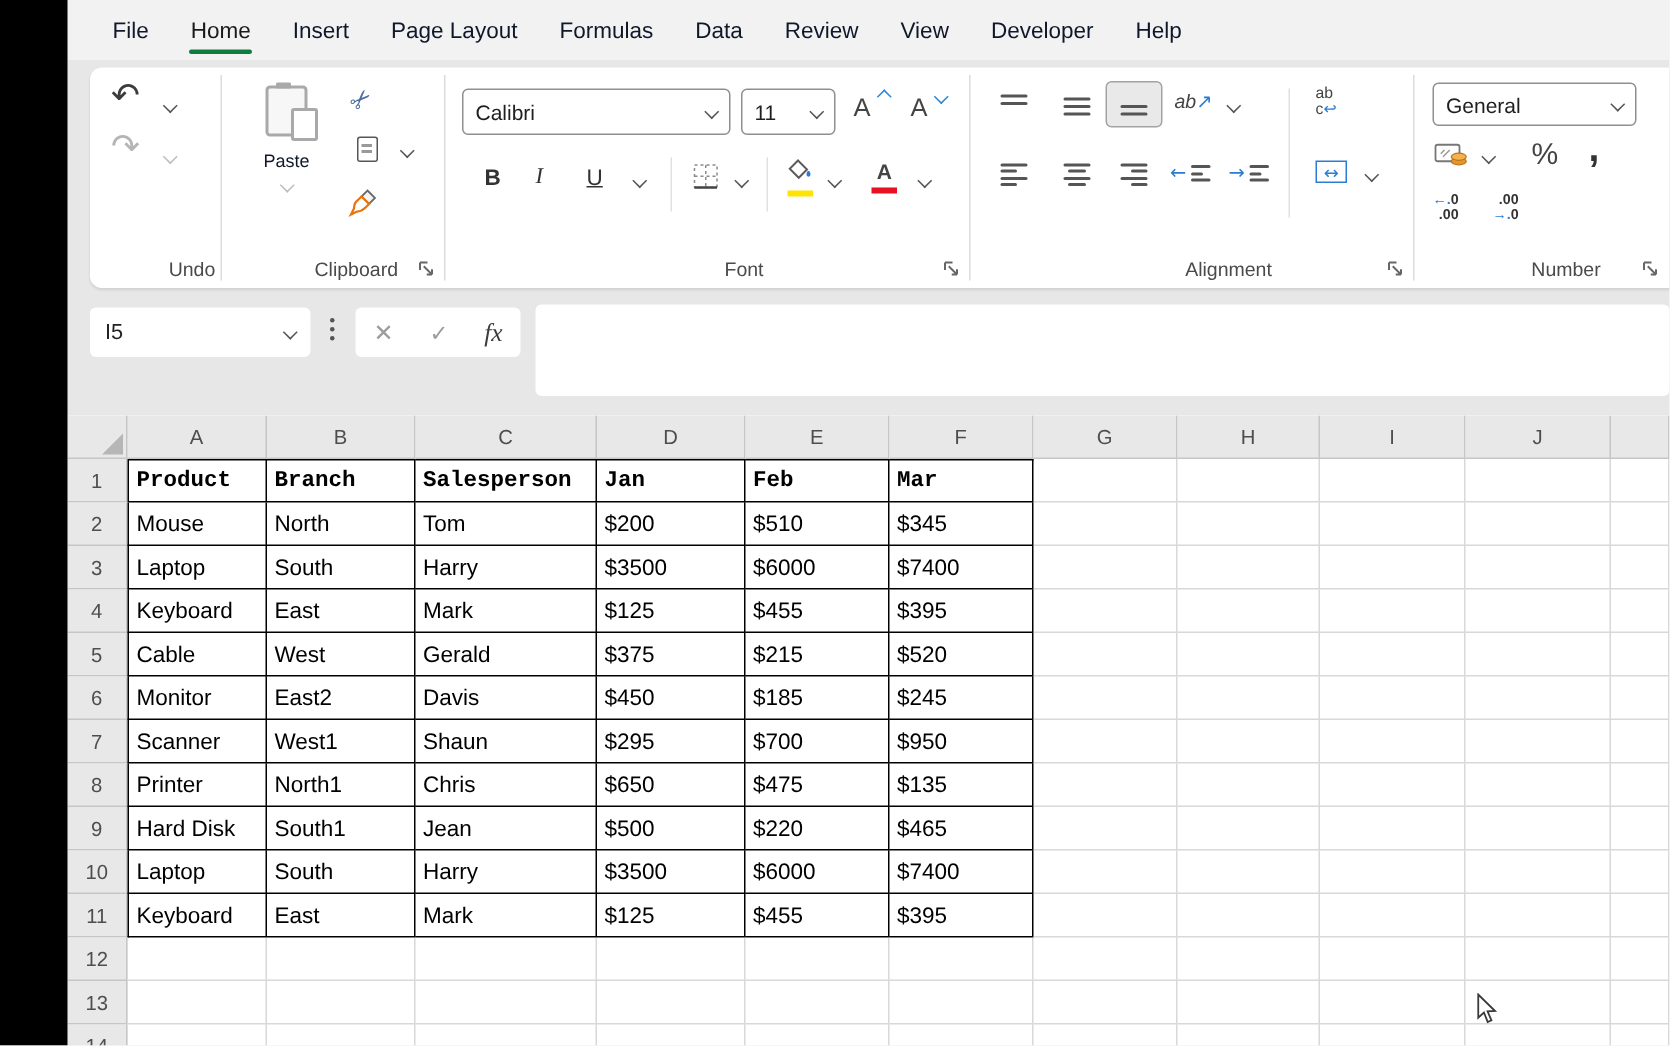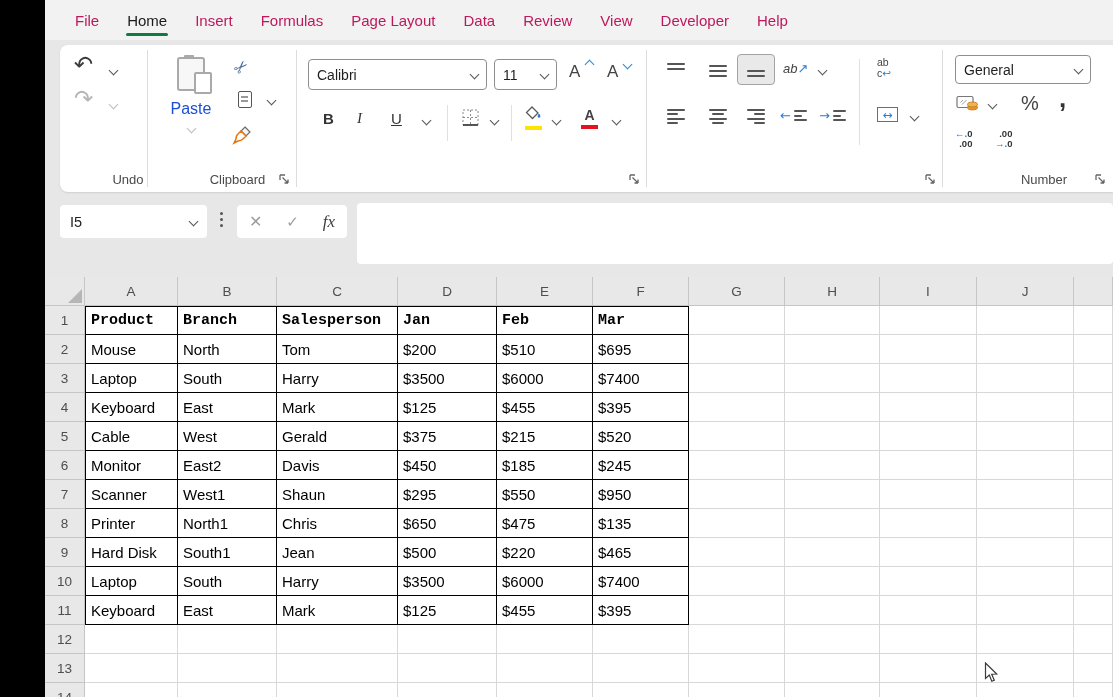--- a/index.html
+++ b/index.html
@@ -5,21 +5,21 @@
   html,body{margin:0;padding:0;}
   body{width:1113px;height:697px;position:relative;overflow:hidden;
        font-family:"Liberation Sans",sans-serif;background:#e7e7e7;}
 
   
   .black-strip{position:absolute;left:0;top:0;width:45px;height:697px;background:#000;z-index:40;}
 
   
   .menubar{position:absolute;left:45px;top:0;width:1068px;height:40px;background:#f2f2f2;
            display:flex;align-items:center;padding-left:16px;box-sizing:border-box;}
-  .tab{padding:0 14px;font-size:15px;color:#be185d;height:40px;display:flex;align-items:center;position:relative;cursor:default;}
+  .tab{padding:0 14px;font-size:15px;color:#0f172a;height:40px;display:flex;align-items:center;position:relative;cursor:default;}
   .tab.active{font-weight:400;color:#1a1a1a;}
   .tab.active::after{content:"";position:absolute;left:13px;right:13px;bottom:4px;height:3px;background:#0e7c41;border-radius:2px;}
 
   
   .ribbon{position:absolute;left:60px;top:45px;width:1053px;height:147px;background:#fff;
           border-radius:8px 0 0 8px;display:flex;box-shadow:0 1px 2px rgba(0,0,0,.10);}
   .rgroup{position:relative;height:100%;box-sizing:border-box;}
   .rgroup::after{content:"";position:absolute;right:0;top:5px;bottom:5px;width:1px;background:#dcdcdc;}
   .rgroup:last-child::after{display:none;}
   .g-undo{width:88px;} .g-clip{width:149px;} .g-font{width:350px;} .g-align{width:296px;} .g-num{width:170px;}
@@ -34,21 +34,21 @@
   .chv.dn{border-color:#2b88d8;}
 
   
   .uglyph{font-family:"DejaVu Sans",sans-serif;font-size:23px;line-height:23px;color:#3c3c3c;}
   .uglyph.dis{color:#b5b5b5;}
 
   
   .clipicon{width:24px;height:30px;border:2px solid #a9a9a9;border-radius:3px;position:relative;background:#f7f7f7;margin:0 auto;}
   .clipicon::before{content:"";position:absolute;top:-4px;left:5px;width:10px;height:4px;background:#a9a9a9;border-radius:1px;}
   .clipicon::after{content:"";position:absolute;right:-9px;bottom:-5px;width:14px;height:18px;background:#fff;border:2px solid #a9a9a9;border-radius:2px;}
-  .paste-txt{font-size:16px;color:#1d4ed8;margin-top:9px;}
+  .paste-txt{font-size:12px;color:#0f172a;margin-top:9px;}
   .cuticon{font-family:"DejaVu Sans",sans-serif;font-size:17px;color:#4d6e9e;display:inline-block;transform:rotate(-45deg);}
   .copyicon{width:12px;height:15px;border:1.6px solid #565656;border-radius:2px;background:#fff;position:relative;}
   .copyicon::before{content:"";position:absolute;left:-6px;top:3px;width:12px;height:15px;border:1.6px solid #565656;border-radius:2px;background:#fff;z-index:-1;}
   .copyicon::after{content:"";position:absolute;left:2px;top:4px;width:7px;height:1.5px;background:#9a9a9a;box-shadow:0 4px 0 #9a9a9a;}
 
   
   .combo{position:absolute;background:#fff;border:1px solid #8f8f8f;border-radius:4px;display:flex;align-items:center;
          padding:0 8px;font-size:14px;color:#1f1f1f;box-sizing:border-box;}
   .combo .chv{margin-left:auto;}
   .bigA{font-size:17px;color:#444;}
@@ -112,22 +112,22 @@
 </style>
 </head>
 <body>
 
 <div class="black-strip"></div>
 
 <div class="menubar">
     <div class="tab">File</div>
     <div class="tab active">Home</div>
     <div class="tab">Insert</div>
+    <div class="tab">Page Layout</div>
     <div class="tab">Formulas</div>
-    <div class="tab">Page Layout</div>
     <div class="tab">Data</div>
     <div class="tab">Review</div>
     <div class="tab">View</div>
     <div class="tab">Developer</div>
     <div class="tab">Help</div>
   </div>
 
 <div class="ribbon">
 
   <div class="rgroup g-undo">
@@ -201,20 +201,21 @@
       <div class="colorbar" style="background:#ffe400;"></div></div>
     <span class="chv abs" style="left:256px;top:72px;"></span>
     <div class="abs" style="left:284px;top:61px;text-align:center;">
       <span style="font-size:14px;color:#444;font-weight:600;">A</span>
       <div class="colorbar" style="background:#e81123;"></div></div>
     <span class="chv abs" style="left:316px;top:72px;"></span>
     <svg class="launcher" viewBox="0 0 12 12">
       <path d="M2 2 H7 M2 2 V7" stroke="#666" stroke-width="1.3" fill="none"></path>
       <path d="M4.5 4.5 L10 10 M10 10 V6.5 M10 10 H6.5" stroke="#666" stroke-width="1.3" fill="none"></path>
       </svg>
+    <div class="glabel">Font</div>
   </div>
 
   <div class="rgroup g-align">
     <div class="abs" style="left:20px;top:18px;">
       <div class="va top">
           <i></i>
           <i></i>
         </div>
       </div>
     <div class="abs" style="left:62px;top:18px;">
@@ -279,20 +280,21 @@
       </div>
     <div class="vsep" style="left:212px;top:14px;height:86px;"></div>
     <div class="abs merge" style="left:230px;top:62px;">
       <span>↔</span>
       </div>
     <span class="chv abs" style="left:264px;top:68px;"></span>
     <svg class="launcher" viewBox="0 0 12 12">
       <path d="M2 2 H7 M2 2 V7" stroke="#666" stroke-width="1.3" fill="none"></path>
       <path d="M4.5 4.5 L10 10 M10 10 V6.5 M10 10 H6.5" stroke="#666" stroke-width="1.3" fill="none"></path>
       </svg>
+    <div class="glabel">Alignment</div>
   </div>
 
   <div class="rgroup g-num">
     <div class="combo" style="left:12px;top:10px;width:136px;height:29px;">
       <span>General</span>
       <span class="chv"></span>
       </div>
     <div class="abs" style="left:13px;top:49px;">
       <svg width="24" height="18" viewBox="0 0 24 18">
         <rect x="1" y="2.5" width="16" height="11" rx="1.5" fill="#fff" stroke="#777" stroke-width="1.2"></rect>
@@ -361,21 +363,21 @@
     <div class="gc"></div>
     <div class="gc"></div>
     <div class="gc"></div>
     <div class="gc"></div>
     <div class="gc gh">2</div>
     <div class="gc tb tbl">Mouse</div>
     <div class="gc tb">North</div>
     <div class="gc tb">Tom</div>
     <div class="gc tb">$200</div>
     <div class="gc tb">$510</div>
-    <div class="gc tb">$695</div>
+    <div class="gc tb">$345</div>
     <div class="gc"></div>
     <div class="gc"></div>
     <div class="gc"></div>
     <div class="gc"></div>
     <div class="gc"></div>
     <div class="gc gh">3</div>
     <div class="gc tb tbl">Laptop</div>
     <div class="gc tb">South</div>
     <div class="gc tb">Harry</div>
     <div class="gc tb">$3500</div>
@@ -420,21 +422,21 @@
     <div class="gc"></div>
     <div class="gc"></div>
     <div class="gc"></div>
     <div class="gc"></div>
     <div class="gc"></div>
     <div class="gc gh">7</div>
     <div class="gc tb tbl">Scanner</div>
     <div class="gc tb">West1</div>
     <div class="gc tb">Shaun</div>
     <div class="gc tb">$295</div>
-    <div class="gc tb">$550</div>
+    <div class="gc tb">$700</div>
     <div class="gc tb">$950</div>
     <div class="gc"></div>
     <div class="gc"></div>
     <div class="gc"></div>
     <div class="gc"></div>
     <div class="gc"></div>
     <div class="gc gh">8</div>
     <div class="gc tb tbl">Printer</div>
     <div class="gc tb">North1</div>
     <div class="gc tb">Chris</div>

